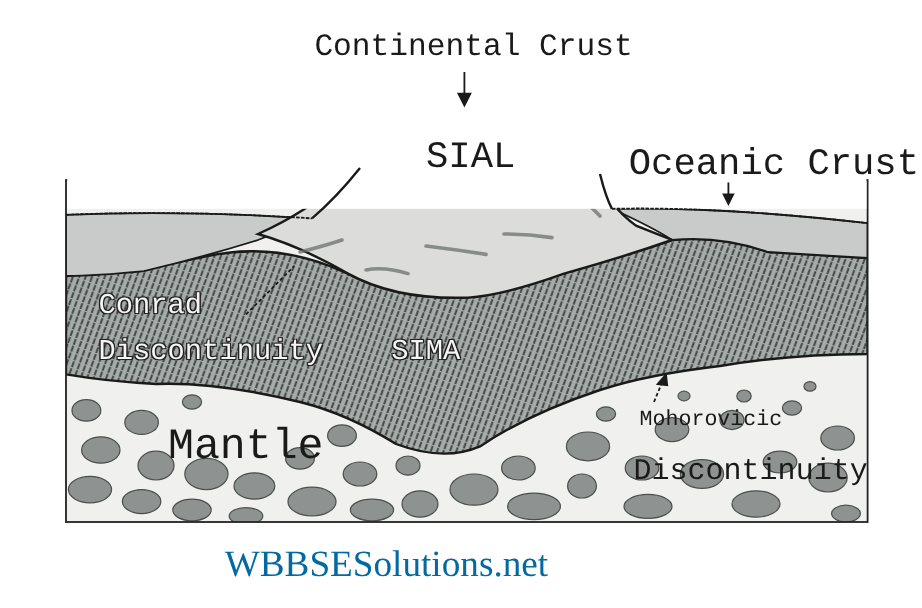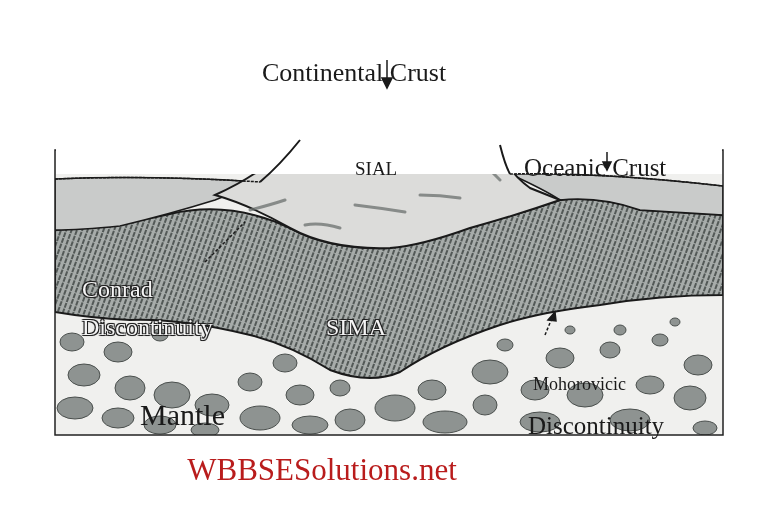--- a/index.html
+++ b/index.html
@@ -1,20 +1,20 @@
 <!DOCTYPE html>
 <html><head>
   <meta charset="utf-8">
   <style>
     html, body { margin: 0; padding: 0; background: #ffffff; }
     body { width: 768px; height: 507px; position: relative; overflow: hidden; font-family: "DejaVu Serif", "Liberation Serif", serif; }
     #diagram { position: absolute; left: 0; top: 0; width: 768px; height: 507px; }
-    .lbl { position: absolute; color: #1a1a1a; font-family: Liberation Serif, serif; white-space: nowrap; margin-top: 34px; }
+    .lbl { position: absolute; color: #1a1a1a; font-family: Liberation Mono, monospace; white-space: nowrap; }
     .outline-text { color: #f4f4f4; text-shadow: -1px -1px 0 #222, 1px -1px 0 #222, -1px 1px 0 #222, 1px 1px 0 #222, 0 0 2px #222; }
-    #watermark { position: absolute; left: 0; width: 644px; top: 452px; text-align: center; font-family: "Liberation Serif", "DejaVu Serif", serif; font-size: 31px; color: #b91c1c; }
+    #watermark { position: absolute; left: 0; width: 644px; top: 452px; text-align: center; font-family: "Liberation Serif", "DejaVu Serif", serif; font-size: 31px; color: #0369a1; }
   </style>
 </head>
 <body>
 
 <svg id="diagram" viewBox="0 0 768 507" xmlns="http://www.w3.org/2000/svg">
   <defs>
     <pattern id="hatch" patternUnits="userSpaceOnUse" width="5" height="6" patternTransform="rotate(20)">
       <rect width="5" height="6" fill="#a7acaa"></rect>
       <line x1="1" y1="0" x2="1" y2="6" stroke="#3e4442" stroke-width="1.6" stroke-dasharray="3 1"></line>
     </pattern>
@@ -104,22 +104,22 @@
   <g stroke="#1a1a1a" stroke-width="1.5" fill="#1a1a1a">
     <line x1="545" y1="335" x2="552" y2="318" stroke-dasharray="3 2"></line>
     <polygon points="548,320 556,321 555,312"></polygon>
   </g>
   <g stroke="#1a1a1a" stroke-width="1.5" fill="none">
     <line x1="205" y1="262" x2="245" y2="222" stroke-dasharray="3 2"></line>
   </g>
 </svg>
 
 <div class="lbl" style="left:262px;top:24px;font-size:26px;">Continental Crust</div>
-<div class="lbl" style="left:524px;top:120px;font-size:25px;text-align:center;">Oceanic Crust</div>
-<div class="lbl" style="left:355px;top:124px;font-size:19px;">SIAL</div>
+<div class="lbl" style="left:524px;top:120px;font-size:31px;text-align:center;">Oceanic Crust</div>
+<div class="lbl" style="left:355px;top:114px;font-size:31px;">SIAL</div>
 <div class="lbl outline-text" style="left:326px;top:280px;font-size:24px;">SIMA</div>
 <div class="lbl outline-text" style="left:82px;top:242px;font-size:24px;">Conrad</div>
 <div class="lbl outline-text" style="left:82px;top:280px;font-size:24px;">Discontinuity</div>
-<div class="lbl" style="left:140px;top:364px;font-size:30px;">Mantle</div>
+<div class="lbl" style="left:140px;top:352px;font-size:36px;">Mantle</div>
 <div class="lbl" style="left:533px;top:340px;font-size:18px;">Mohorovicic</div>
 <div class="lbl" style="left:528px;top:378px;font-size:25px;">Discontinuity</div>
 
 <div id="watermark">WBBSESolutions.net</div>
 
 </body></html>

